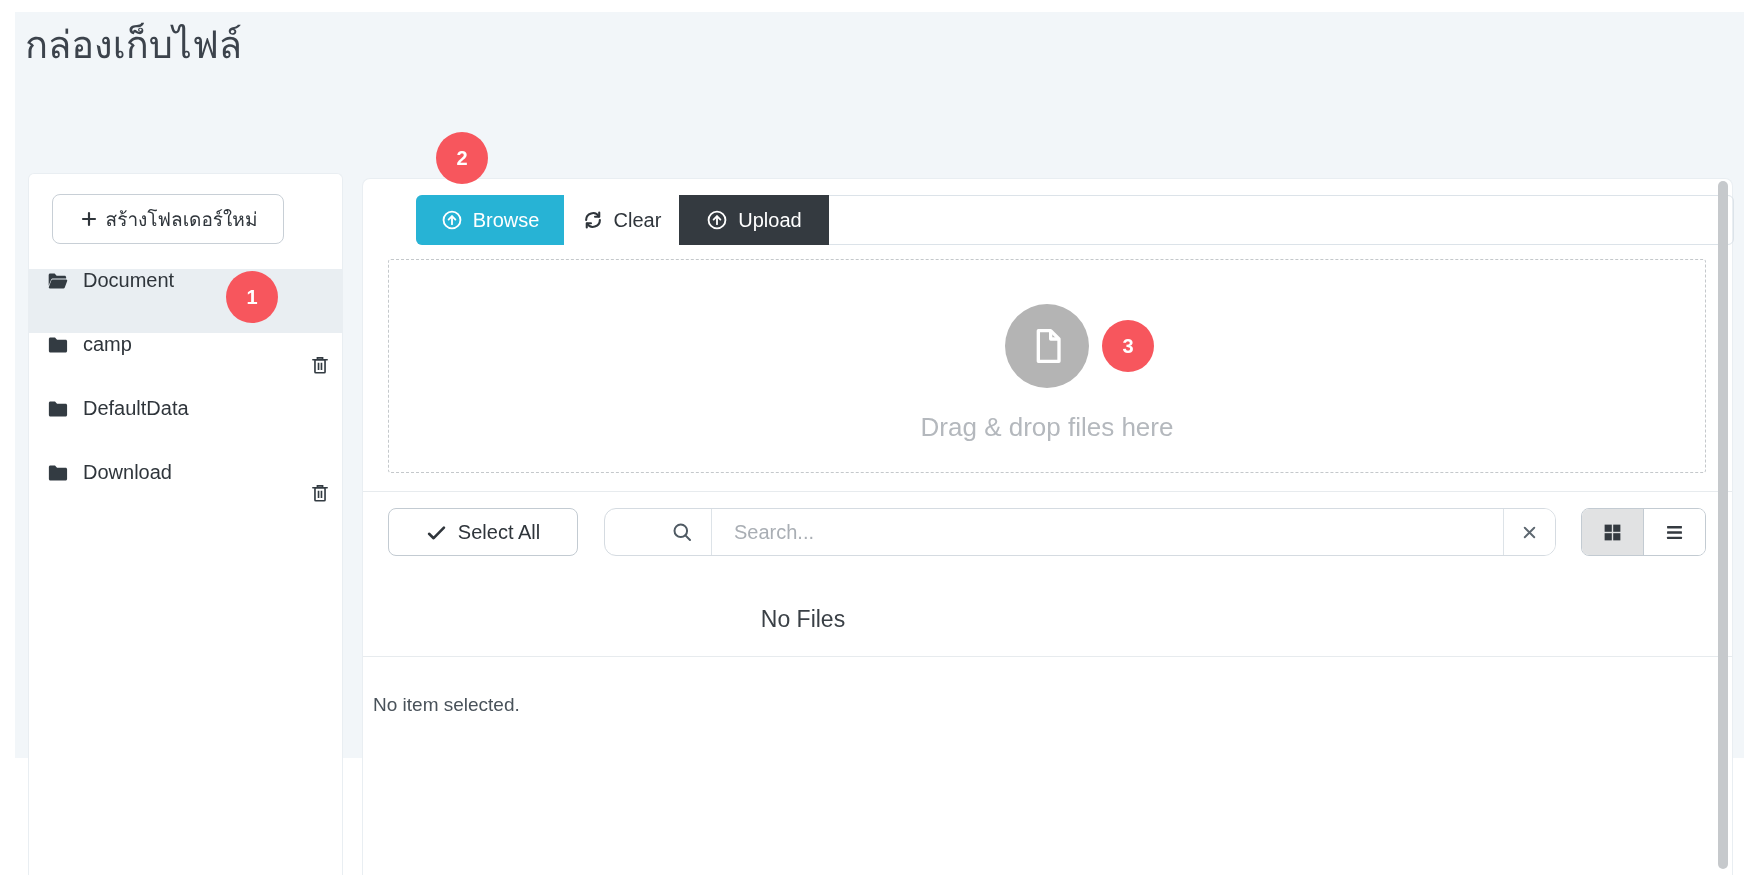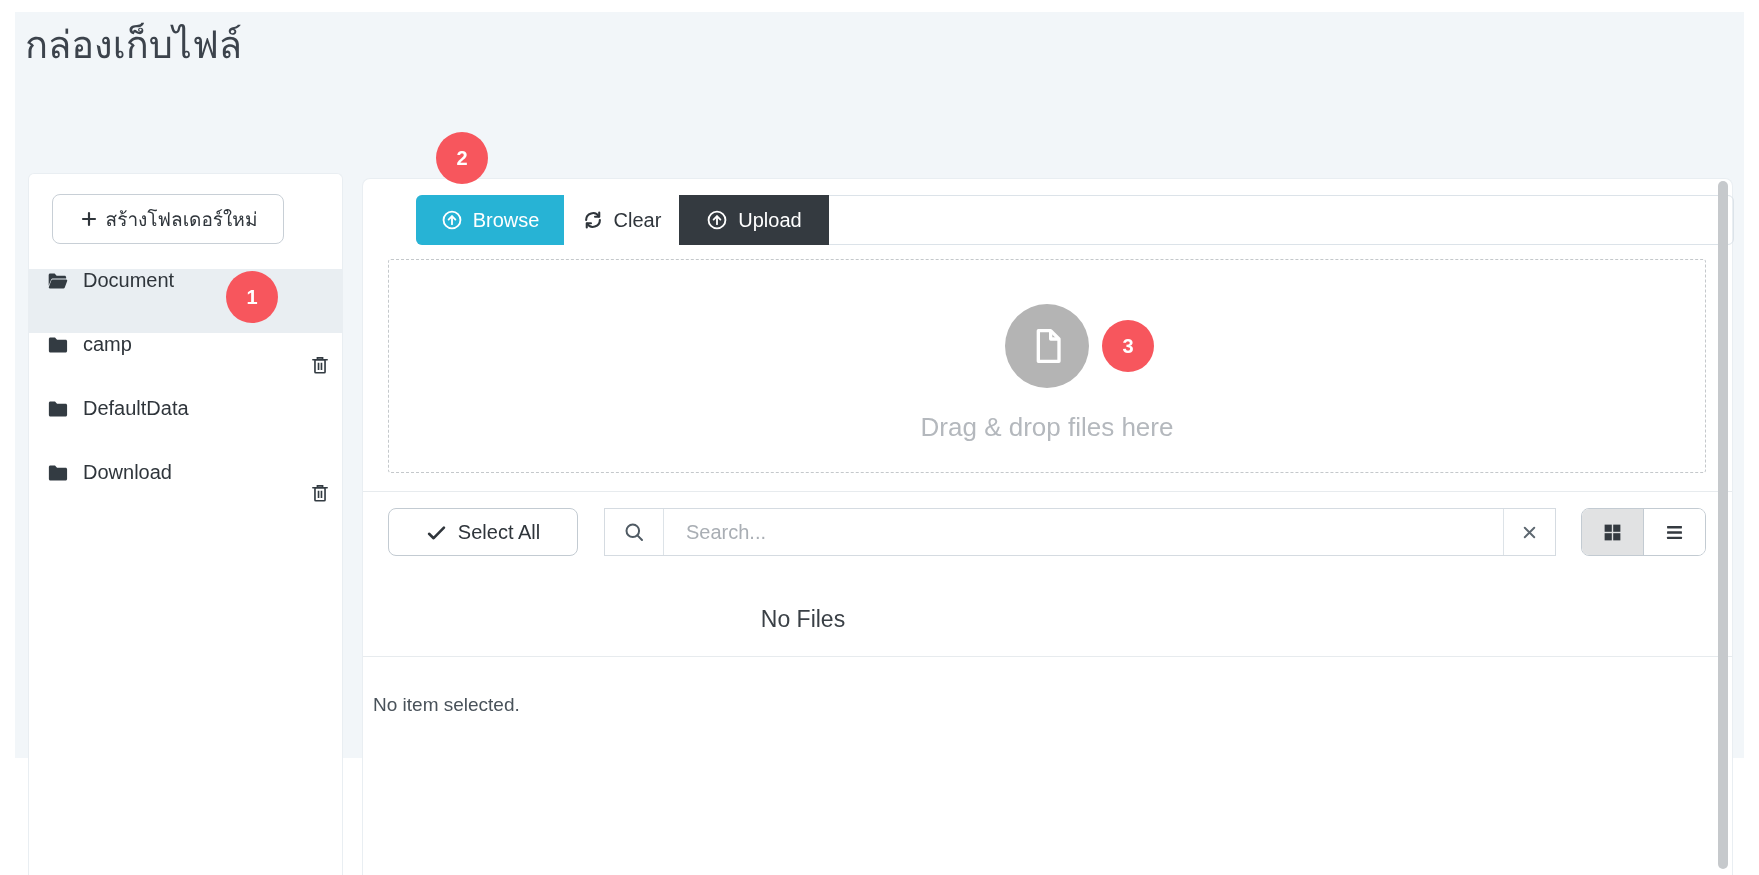--- a/index.html
+++ b/index.html
@@ -56,21 +56,21 @@
   .divider{position:absolute;left:0;width:100%;height:1px;background:#e7ebee;}
   .divider-1{top:312px;}
   .divider-2{top:477px;}
 
   .select-all{position:absolute;left:25px;top:329px;width:190px;height:48px;border:1px solid #c3cbd2;
               border-radius:8px;background:#fff;display:flex;align-items:center;justify-content:center;gap:11px;
               font-size:20px;color:#2f353b;cursor:pointer;font-family:inherit;box-sizing:border-box;}
   .check-icon{width:21px;height:21px;color:#2f353b;flex:0 0 auto;}
 
   .search-group{position:absolute;left:241px;top:329px;width:952px;height:48px;border:1px solid #d5dbe1;
-                border-radius:0;background:#fff;display:flex;box-sizing:border-box;overflow:hidden;}
+                border-radius:12px;background:#fff;display:flex;box-sizing:border-box;overflow:hidden;padding-left:48px;}
   .search-prepend{width:58px;display:flex;align-items:center;justify-content:center;
                   border-right:1px solid #dde3e8;color:#4f5a63;}
   .search-prepend svg{width:24px;height:24px;}
   .search-input{flex:1;border:none;outline:none;font-size:20px;color:#2f353b;padding:0 22px;
                 font-family:inherit;min-width:0;background:#fff;}
   .search-input::placeholder{color:#a9aeb4;}
   .search-clear{width:52px;border:none;border-left:1px solid #dde3e8;background:#fff;display:flex;
                 align-items:center;justify-content:center;color:#5d6770;cursor:pointer;padding:0;}
   .search-clear svg{width:19px;height:19px;}
 

